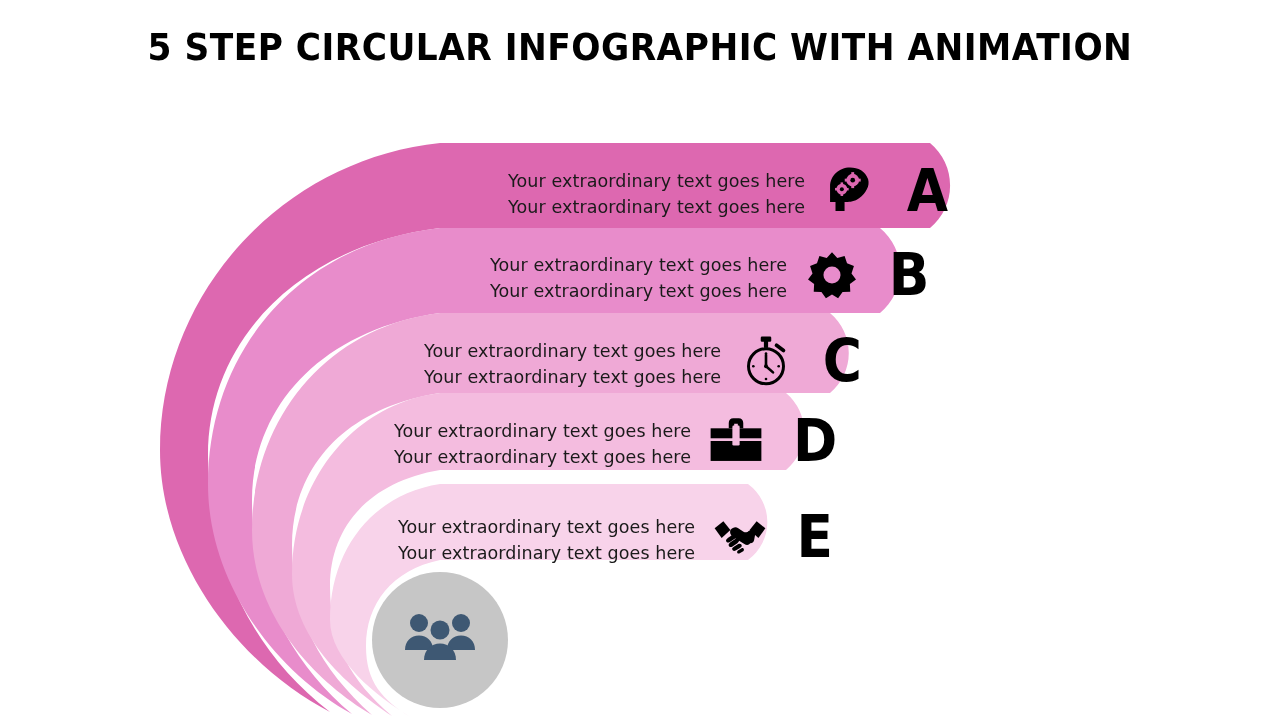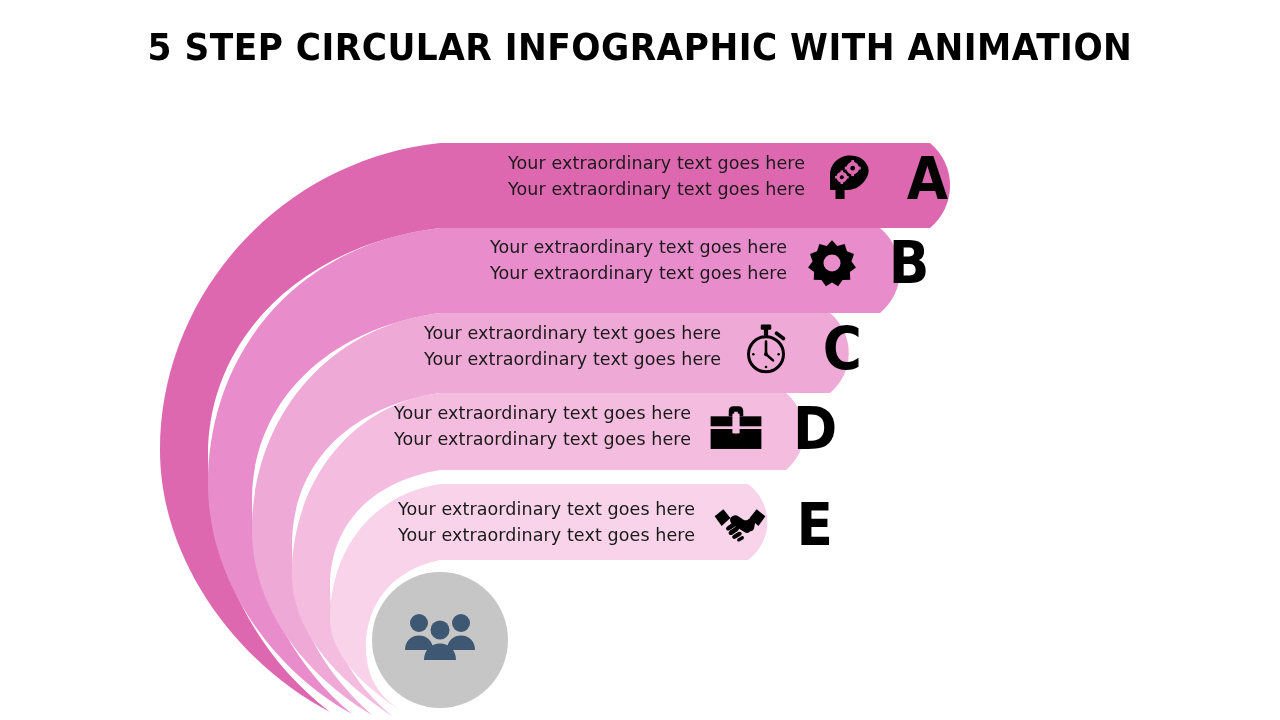--- a/index.html
+++ b/index.html
@@ -46,21 +46,21 @@
     top: 0;
     width: 1280px;
     height: 720px;
     display: block;
   }
 
   
   .step-row {
     position: absolute;
     display: flex;
-    align-items: flex-start;
+    align-items: flex-end;
     height: 70px;
   }
   .step-text {
     font-family: "DejaVu Sans", sans-serif;
     font-size: 17.5px;
     line-height: 26px;
     color: #1a1a1a;
     white-space: nowrap;
     text-align: right;
     letter-spacing: 0.1px;

